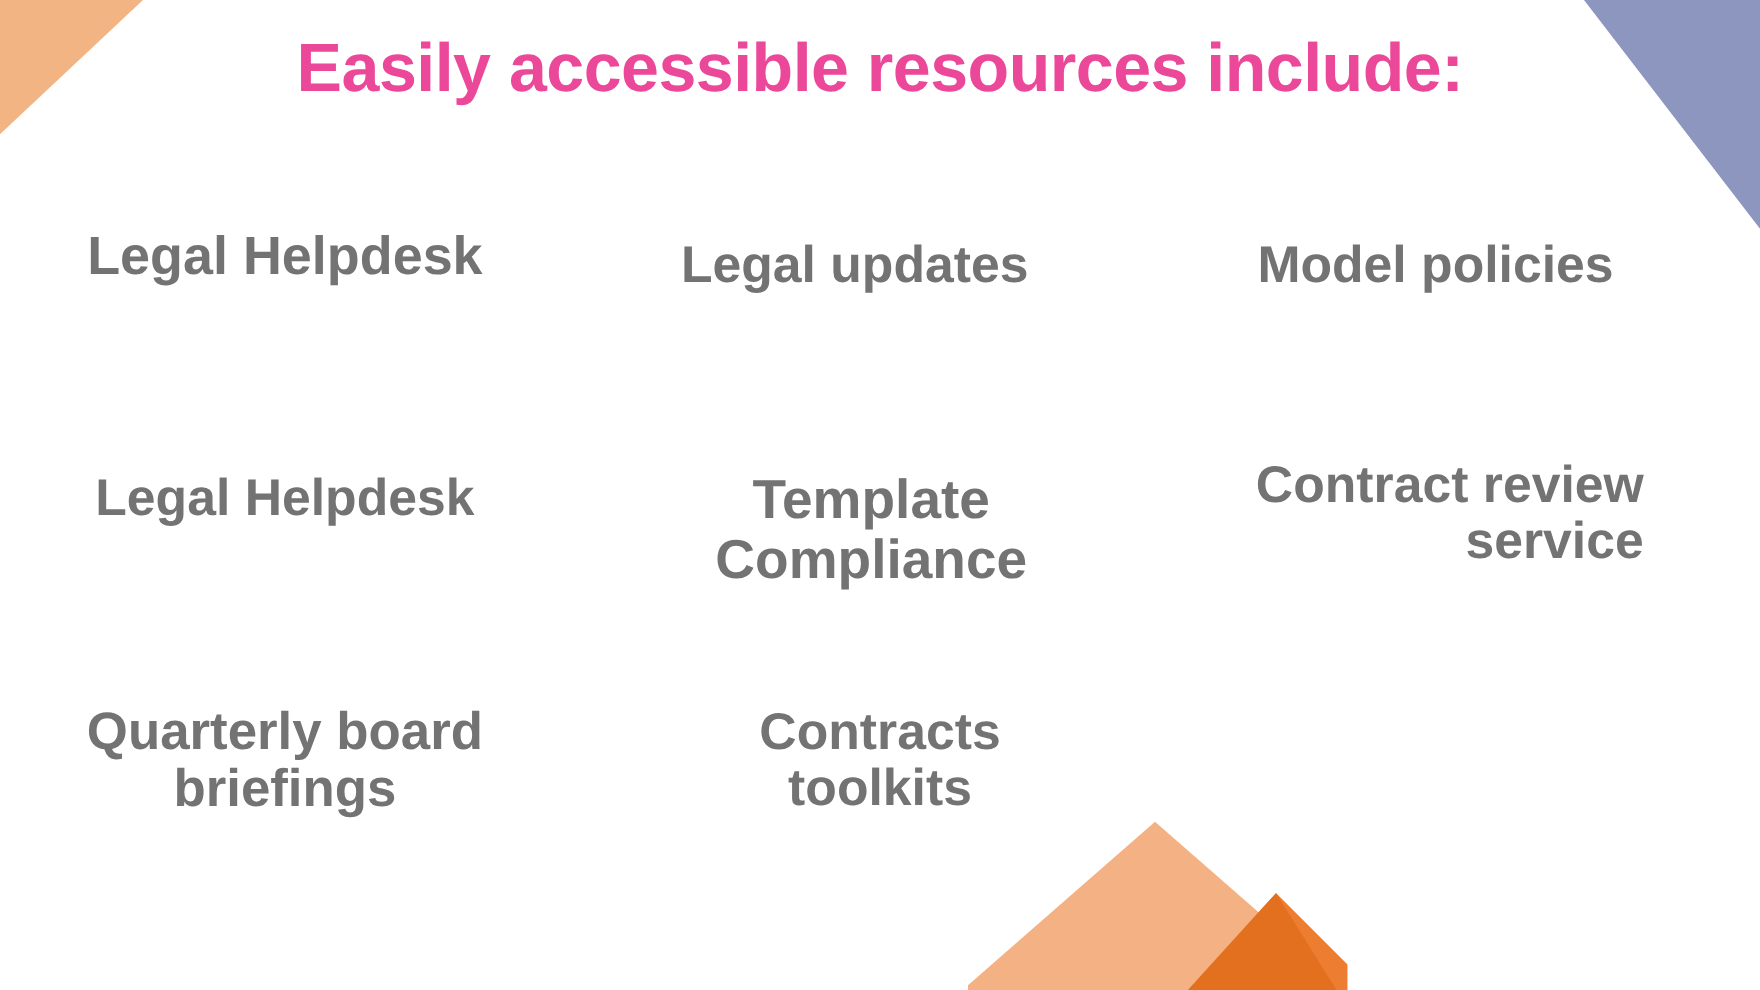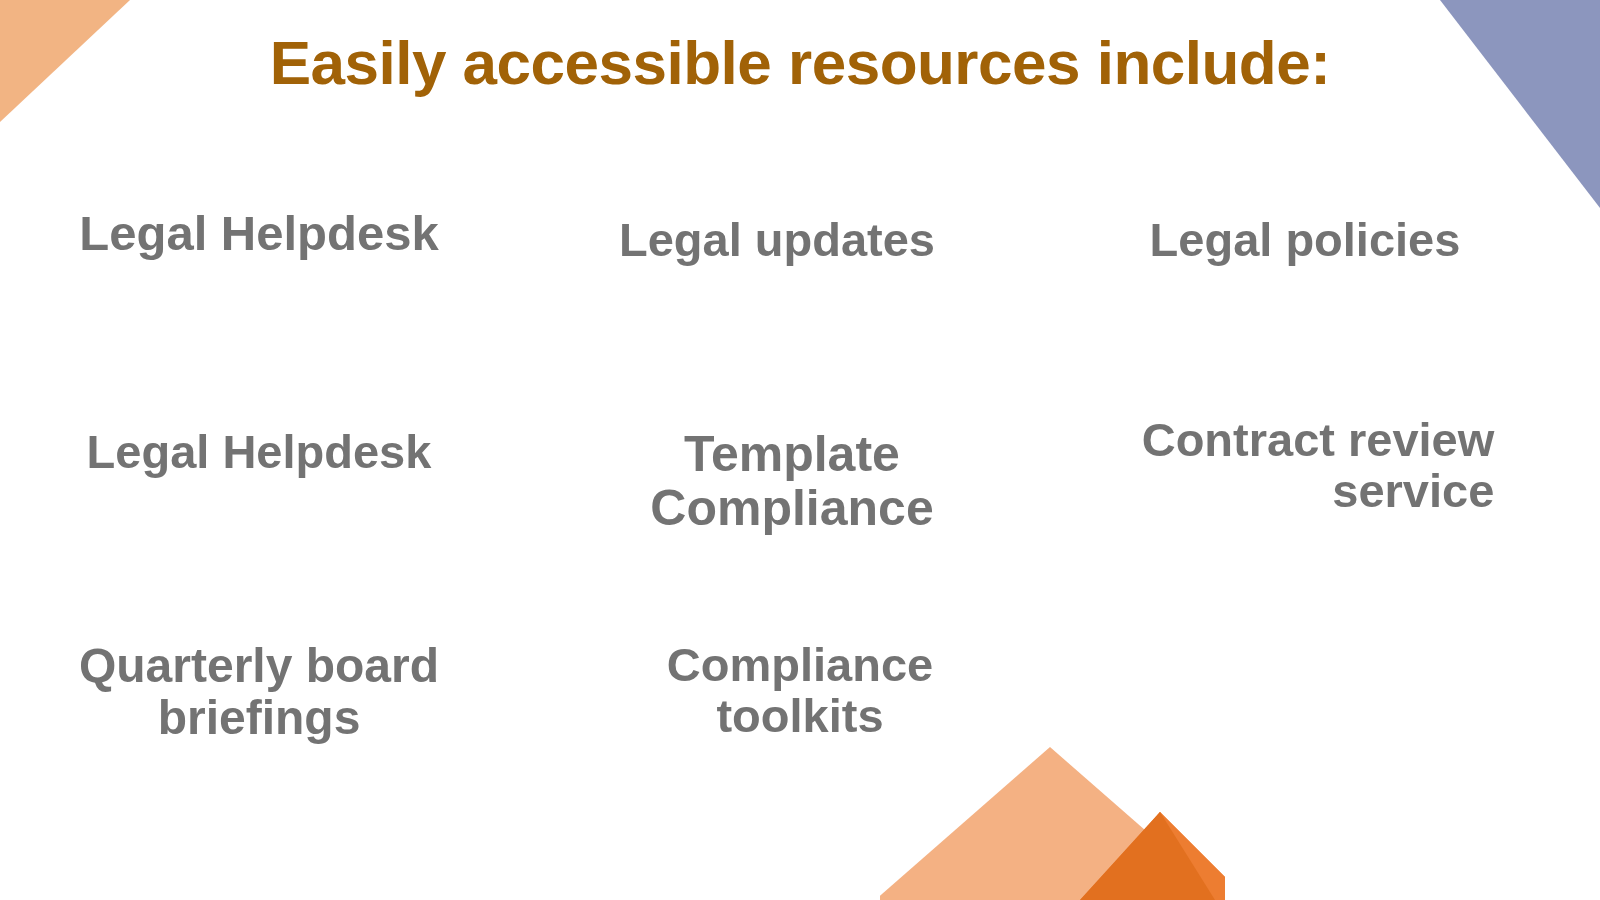--- a/index.html
+++ b/index.html
@@ -48,21 +48,21 @@
   
   .title {
     position: absolute;
     left: 0;
     top: 18px;
     width: 1600px;
     text-align: center;
     font-size: 62px;
     font-weight: bold;
     letter-spacing: -0.5px;
-    color: #a16207;
+    color: #ec4899;
     line-height: 90px;
     white-space: nowrap;
   }
 
   
   .grid {
     position: absolute;
     left: 0;
     top: 180px;
     width: 1600px;
@@ -108,30 +108,30 @@
 
   <svg class="deco deco-tr" viewBox="0 0 212 208" preserveAspectRatio="none">
     <polygon points="212,0 52,0 212,208" fill="#8C96BE"></polygon>
   </svg>
 
   <div class="title">Easily accessible resources include:</div>
 
   <div class="grid">
     <div class="cell c1 r1">Legal Helpdesk</div>
     <div class="cell c2 r1">Legal updates</div>
-    <div class="cell c3 r1">Legal policies</div>
+    <div class="cell c3 r1">Model policies</div>
 
     <div class="cell c2 r2">Legal Helpdesk</div>
     <div class="cell c3 r2">Template Compliance</div>
 
     <div class="cell c1 r3">Contract review
 service</div>
     <div class="cell c2 r3">Quarterly board
 briefings</div>
-    <div class="cell c3 r3">Compliance
+    <div class="cell c3 r3">Contracts
 toolkits</div>
   </div>
 
   <svg class="deco deco-mountains" viewBox="0 0 345 165" preserveAspectRatio="none">
     <polygon points="170,12 345,165 -5,165" fill="#F4B183"></polygon>
     <polygon points="280,77 345,142 345,165 200,165" fill="#ED7D31"></polygon>
     <polygon points="280,77 210,165 200,165 345,165 345,142" fill="#ED7D31"></polygon>
     <polygon points="280,77 335,165 200,165" fill="#E2701F"></polygon>
   </svg>
 

